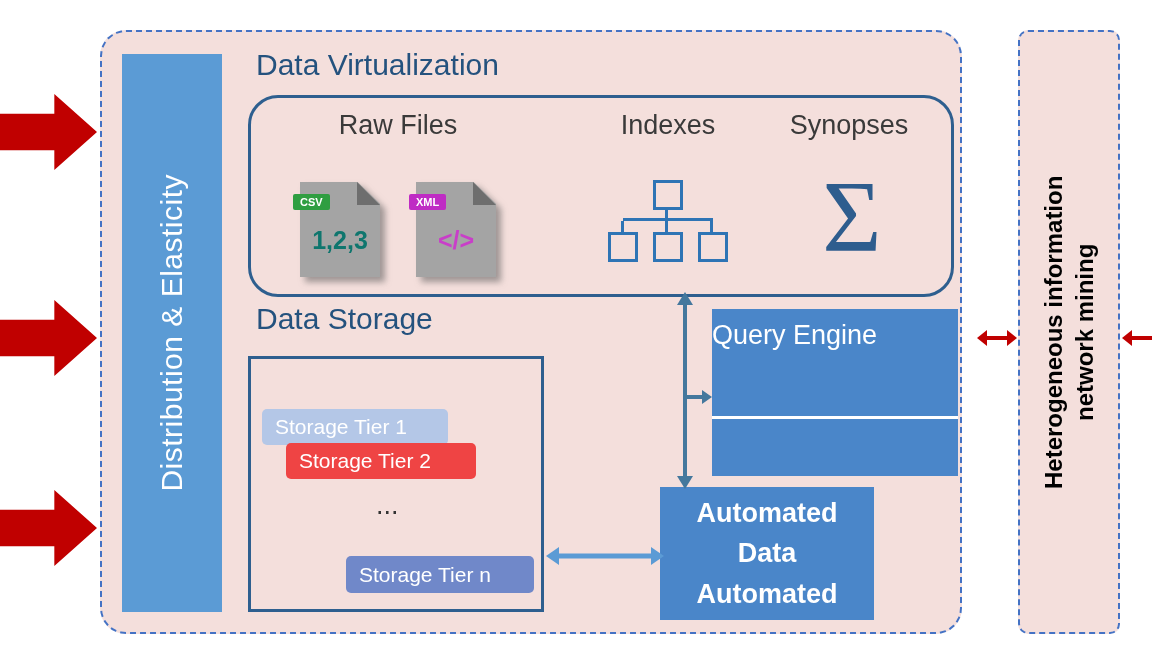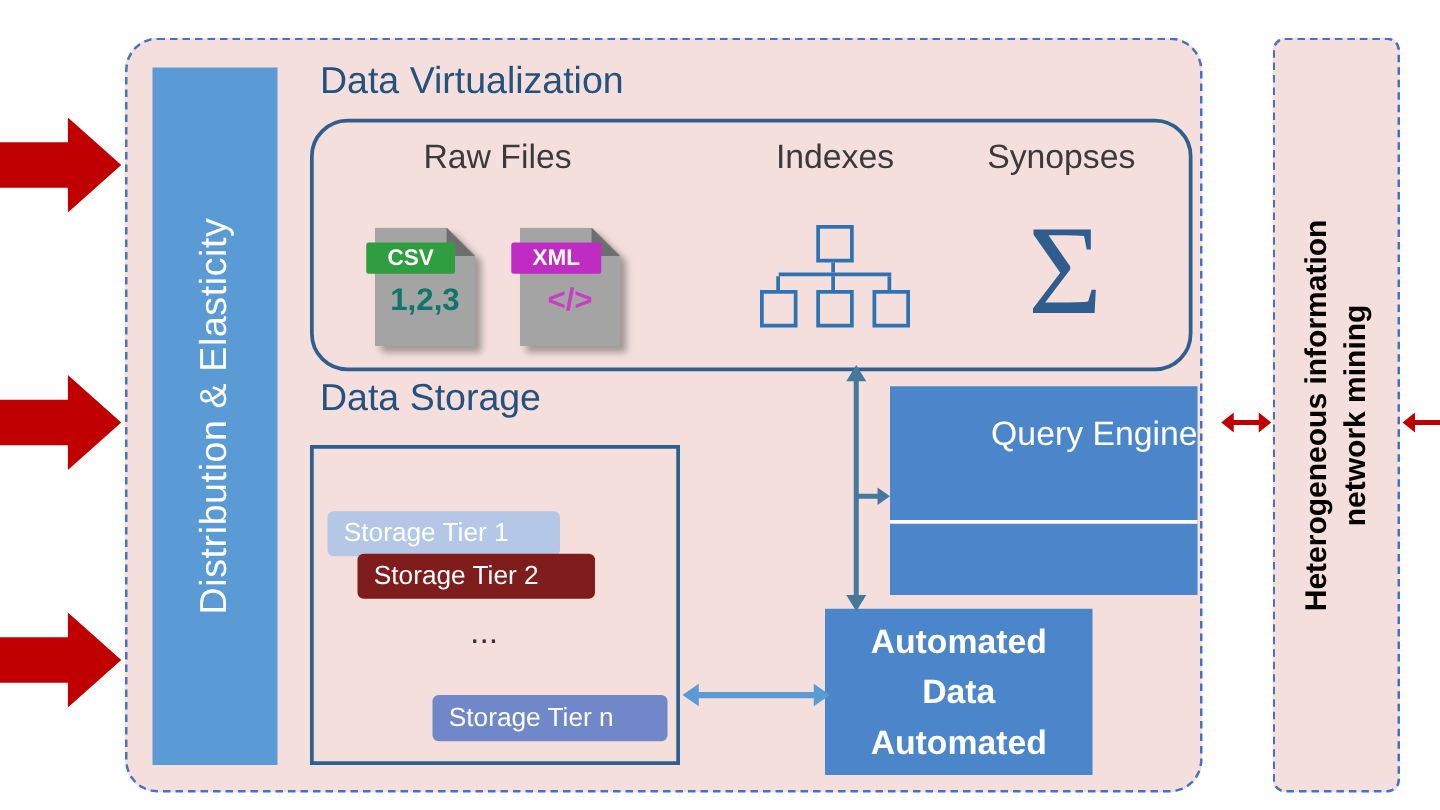--- a/index.html
+++ b/index.html
@@ -65,21 +65,21 @@
   .file-body {
     position:relative; width:100%; height:100%; background:#a4a4a4;
     clip-path:polygon(0 0, 72% 0, 100% 23%, 100% 100%, 0 100%);
   }
   .file-fold {
     position:absolute; top:0; right:0; width:23px; height:23px; background:#6e6e6e;
     clip-path:polygon(0 0, 100% 100%, 0 100%);
   }
   .file-badge {
     position:absolute; top:12px; left:-7px; color:#fff; font-weight:700;
-    font-size:18px; padding:2px 17px; border-radius:2px;
+    font-size:11px; padding:2px 7px; border-radius:2px;
   }
   .badge-csv { background:#2f9e41; }
   .badge-xml { background:#bf2cc4; }
   .file-content { position:absolute; top:44px; width:100%; text-align:center; font-size:25px; font-weight:700; }
   .content-csv { color:#0f766e; }
   .content-xml { color:#c93ec9; }
 
   
   .tree { left:608px; top:180px; width:122px; height:92px; }
   .tree .sq { position:absolute; width:24px; height:24px; border:3px solid #2e74b5; }
@@ -91,27 +91,27 @@
     font-family:"Liberation Serif", serif; font-size:102px; line-height:1.15; color:#2e5d8e;
   }
 
   
   .storage-box { left:248px; top:356px; width:290px; height:250px; border:3px solid #2e5f8f; }
   .tier {
     color:#fff; font-size:21px; height:36px; border-radius:5px;
     display:flex; align-items:center; padding-left:13px;
   }
   .tier1 { left:262px; top:376px; width:173px; background:#b4c7e7;margin-top:33px; }
-  .tier2 { left:286px; top:443px; width:177px; background:#7f1d1d; }
+  .tier2 { left:286px; top:443px; width:177px; background:#ef4444; }
   .tiern { left:346px; top:556px; width:175px; height:37px; background:#7088c9; }
   .tier-dots { left:376px; top:490px; font-size:27px; color:#333; }
 
   
   .qe-box { left:712px; top:309px; width:246px; height:167px; background:#4a86c9; }
-  .qe-title { margin-top:23px; text-align:right; color:#fff; font-size:27px; }
+  .qe-title { margin-top:11px; text-align:left; color:#fff; font-size:27px; }
   .qe-line { position:absolute; left:0; right:0; top:107px; height:3px; background:#fff; }
   .qe-approx { position:absolute; top:117px; width:100%; text-align:center; color:#fff; font-size:27px; }
 
   
   .adp-box {
     left:660px; top:487px; width:214px; height:133px; background:#4a86c9;
     color:#fff; font-size:27px; text-align:center;
     display:flex; flex-direction:column; justify-content:center;
   }
   .adp-box span { display:block; line-height:1.5;font-weight:bold; }

